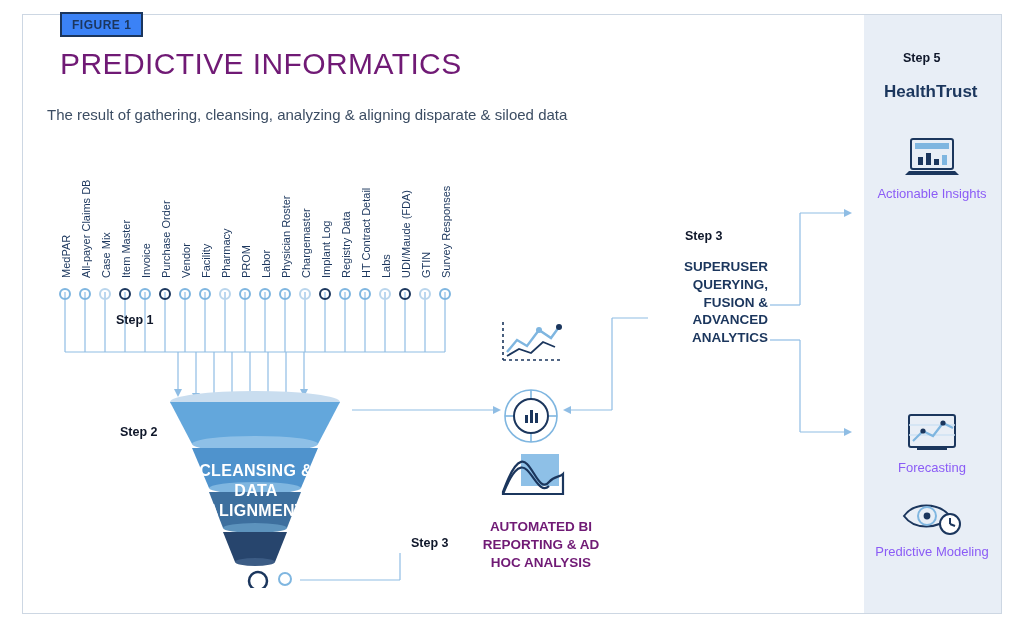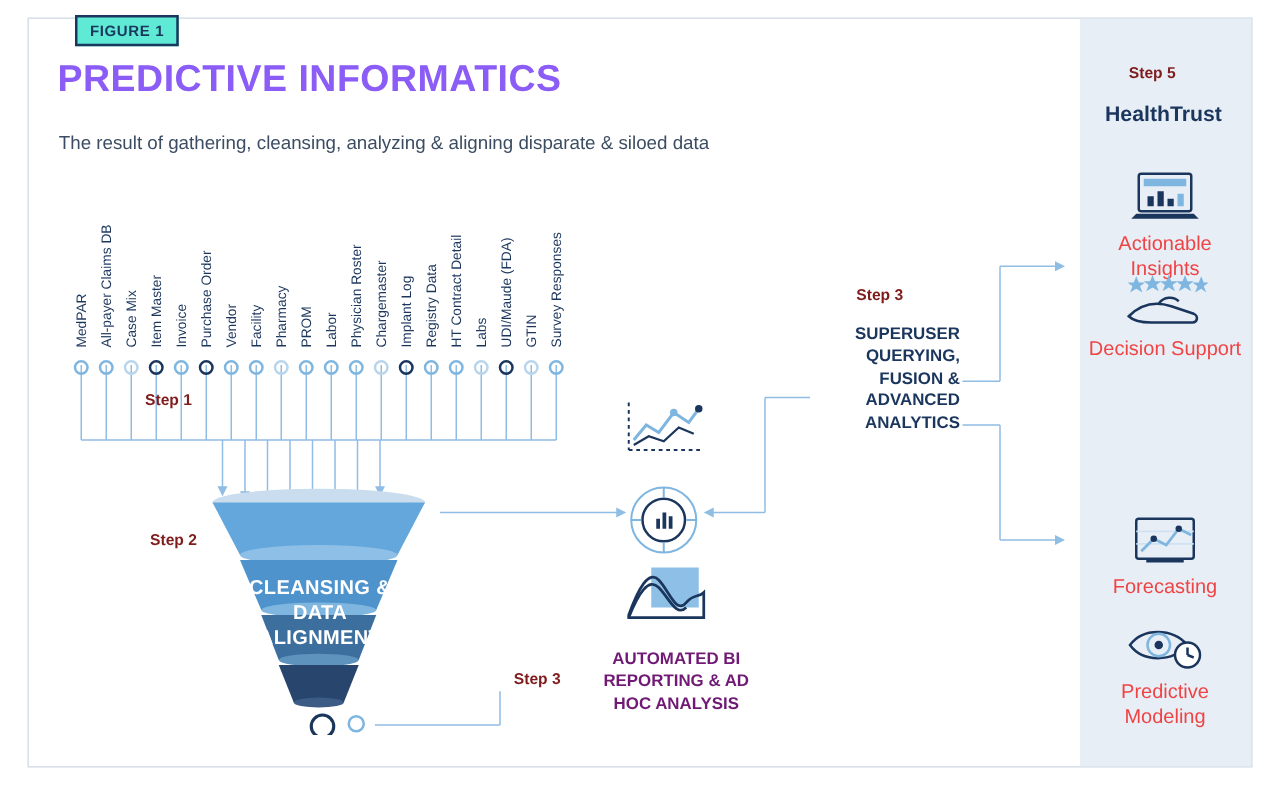--- a/index.html
+++ b/index.html
@@ -33,49 +33,49 @@
     top: 15px;
     width: 137px;
     height: 598px;
     background: #e8eef6;
   }
   .fig-badge {
     position: absolute;
     left: 60px;
     top: 12px;
     border: 2px solid #1b365d;
-    background: #5eead4;
+    background: #3b82f6;
     padding: 4px 10px 3px 10px;
     font-size: 12px;
     font-weight: bold;
     letter-spacing: 0.5px;
     color: #1b365d;
   }
   .title {
     position: absolute;
-    left: 46px;
+    left: 60px;
     top: 47px;
     font-size: 30px;
-    font-weight: bold;
+    font-weight: normal;
     letter-spacing: 0.4px;
-    color: #8b5cf6;
+    color: #701a75;
   }
   .subtitle {
     position: absolute;
     left: 47px;
     top: 89px;
     font-size: 15px;
     color: #3c4d63;
     margin-top: 17px;
   }
 
   
   .step-label {
     position: absolute;
-    color: #7f1d1d;
+    color: #0f172a;
     font-size: 12.5px;
     font-weight: bold;
     text-align: center;
   }
   #step1-label { left: 116px; top: 313px; }
   #step2-label { left: 120px; top: 425px; }
   #step3-label { left: 411px; top: 536px; }
   #step4-label { left: 685px; top: 229px; }
   #step5-label { left: 903px; top: 51px; }
 
@@ -200,22 +200,22 @@
     text-align: center;
   }
   .outcome .oicon {
     height: 48px;
     display: flex;
     align-items: center;
     justify-content: center;
   }
   .outcome .olabel {
     margin-top: 4px;
-    font-size: 16px;
-    color: #ef4444;
+    font-size: 13px;
+    color: #8b5cf6;
     line-height: 1.25;
   }
   #outcome-0 { top: 134px; }
   #outcome-1 { top: 218px; }
   #outcome-2 { top: 302px; }
   #outcome-3 { top: 408px; }
   #outcome-4 { top: 492px; }
 </style>
 </head>
 <body>
@@ -445,36 +445,20 @@
         <rect x="17" y="22" width="5" height="8" fill="#1b365d"></rect>
         <rect x="25" y="18" width="5" height="12" fill="#1b365d"></rect>
         <rect x="33" y="24" width="5" height="6" fill="#1b365d"></rect>
         <rect x="41" y="20" width="5" height="10" fill="#7fb6e0"></rect>
         <path d="M4 40 L58 40 L54 36 L8 36 Z" fill="#1b365d"></path>
       </svg>
     </div>
     <div class="olabel">Actionable Insights</div>
   </div>
 
-  <div class="outcome" id="outcome-1">
-    <div class="oicon">
-      <svg width="70" height="46" viewBox="0 0 70 46">
-        <g fill="#7fb6e0">
-          <polygon points="12,2 14,7 19,7 15,10 17,15 12,12 7,15 9,10 5,7 10,7"></polygon>
-          <polygon points="25,1 27,6 32,6 28,9 30,14 25,11 20,14 22,9 18,6 23,6"></polygon>
-          <polygon points="38,1 40,6 45,6 41,9 43,14 38,11 33,14 35,9 31,6 36,6"></polygon>
-          <polygon points="51,1 53,6 58,6 54,9 56,14 51,11 46,14 48,9 44,6 49,6"></polygon>
-          <polygon points="64,2 66,7 70,7 66,10 68,15 64,12 59,15 61,10 57,7 62,7"></polygon>
-        </g>
-        <path d="M6 34 C16 24, 28 22, 40 26 L58 32 C62 34, 61 39, 57 39 L24 39 C16 39, 10 38, 6 34 Z" fill="none" stroke="#1b365d" stroke-width="2"></path>
-        <path d="M30 24 C34 18, 42 18, 46 22" fill="none" stroke="#1b365d" stroke-width="2"></path>
-      </svg>
-    </div>
-    <div class="olabel">Decision Support</div>
-  </div>
 
 
   <div class="outcome" id="outcome-4">
     <div class="oicon">
       <svg width="64" height="44" viewBox="0 0 64 44">
         <path d="M4 22 C14 8, 38 8, 50 22 C38 36, 14 36, 4 22 Z" fill="none" stroke="#1b365d" stroke-width="2"></path>
         <circle cx="27" cy="22" r="9" fill="none" stroke="#7fb6e0" stroke-width="2"></circle>
         <circle cx="27" cy="22" r="3.4" fill="#1b365d"></circle>
         <circle cx="50" cy="30" r="10" fill="#ffffff" stroke="#1b365d" stroke-width="2"></circle>
         <line x1="50" y1="30" x2="50" y2="24" stroke="#1b365d" stroke-width="2"></line>

